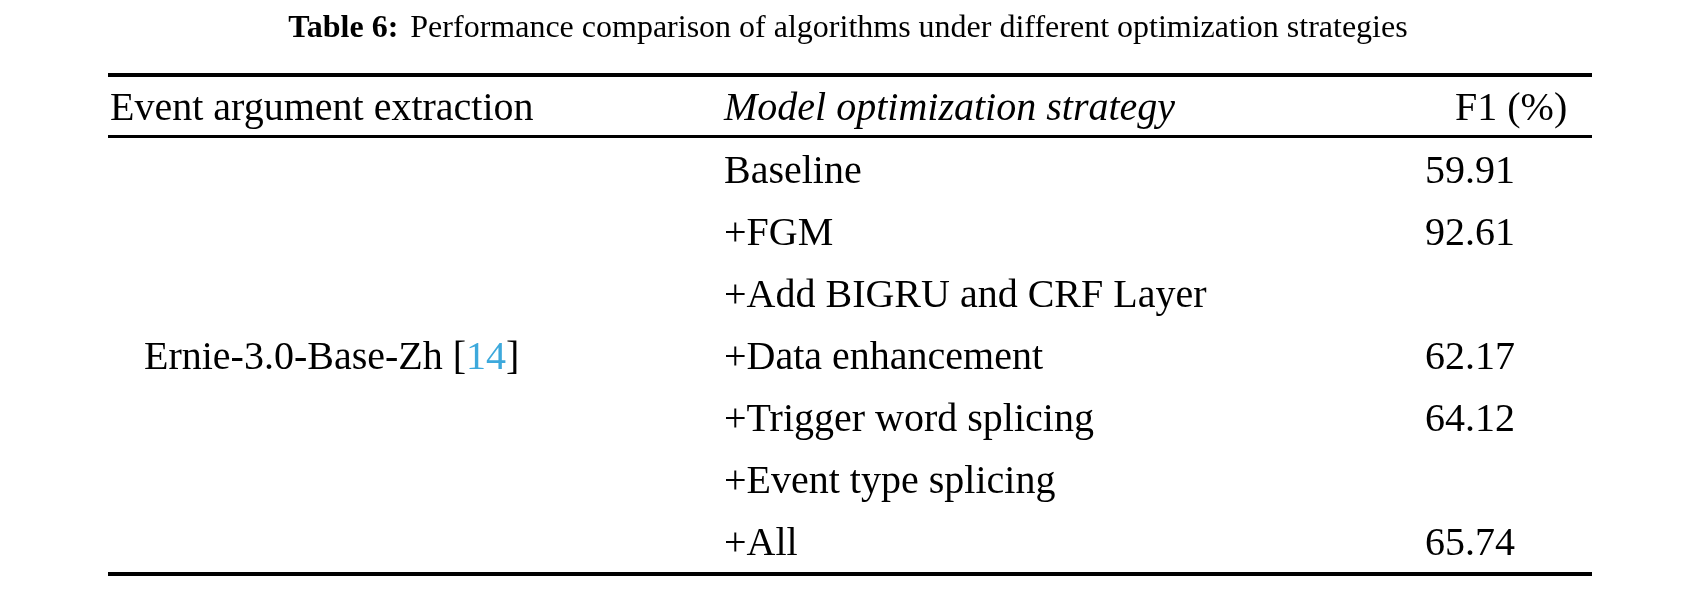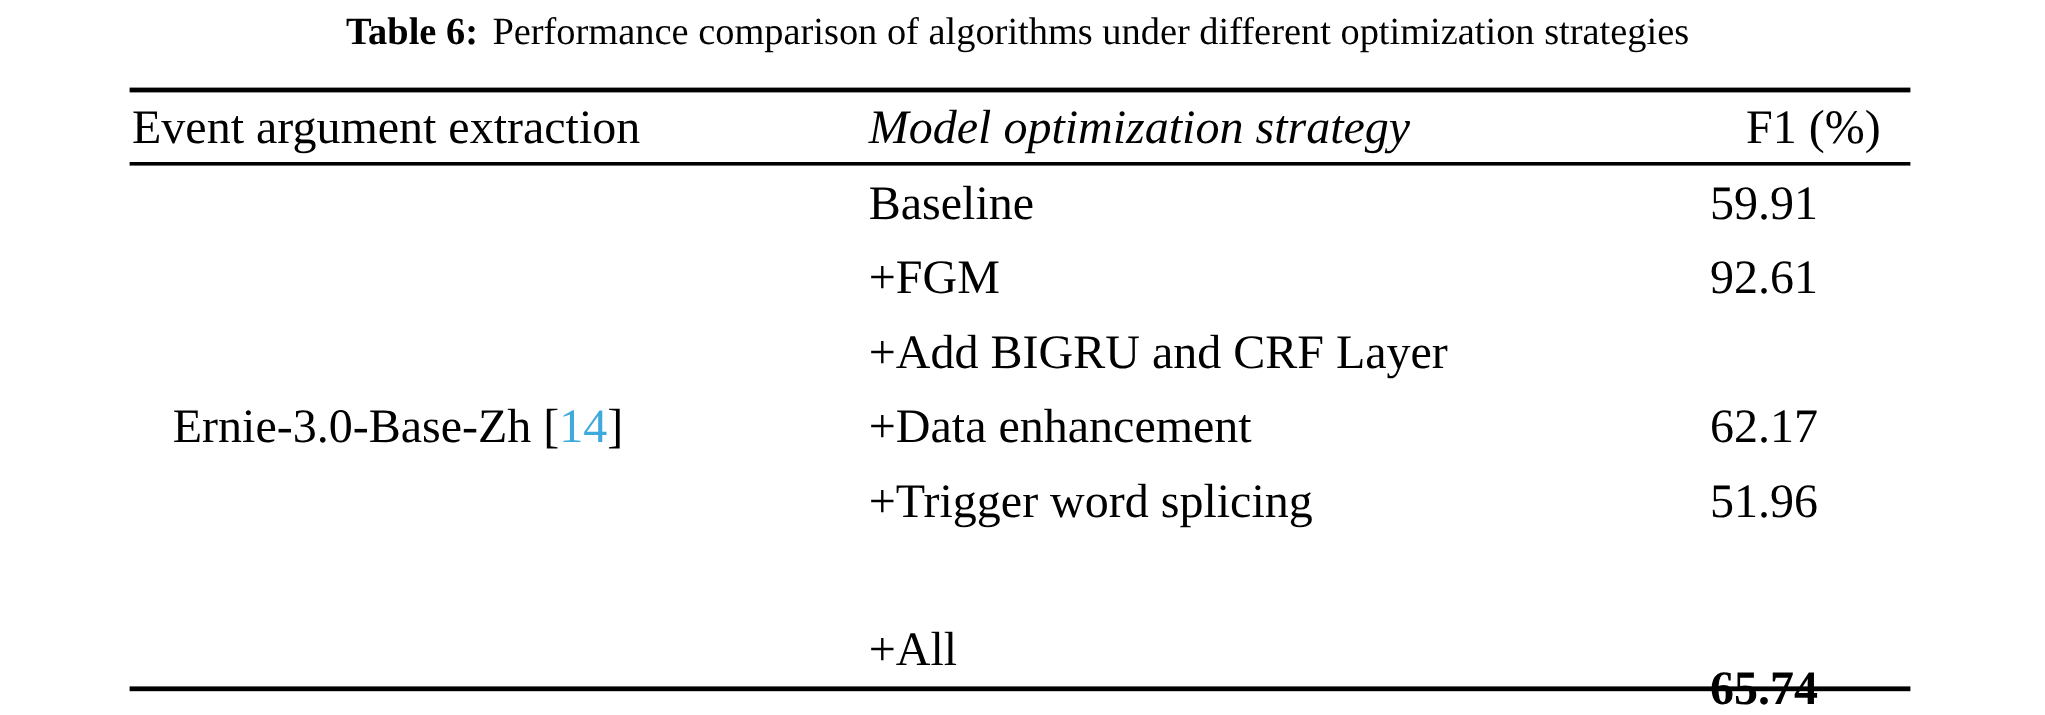--- a/index.html
+++ b/index.html
@@ -88,21 +88,21 @@
     transform: translateY(-50%);
     white-space: nowrap;
   }
   .td-f1 {
     position: absolute;
     left: 1317px;
     top: 50%;
     transform: translateY(-50%);
     white-space: nowrap;
   }
-  .bold { font-weight: bold; margin-top: 32px; }
+  .bold { font-weight: normal; }
 </style>
 </head>
 <body>
 
 <div class="page">
 
   <div class="caption">
     <span class="caption-label">Table 6:</span><span class="caption-text">Performance comparison of algorithms under different optimization strategies</span>
   </div>
 
@@ -135,23 +135,24 @@
       </div>
       <div class="trow">
         <span class="td-strategy">+Add BIGRU and CRF Layer</span>
       </div>
       <div class="trow">
         <span class="td-strategy">+Data enhancement</span>
         <span class="td-f1">62.17</span>
       </div>
       <div class="trow">
         <span class="td-strategy">+Trigger word splicing</span>
-        <span class="td-f1">51.96</span>
+        <span class="td-f1">64.12</span>
       </div>
       <div class="trow">
+        <span class="td-strategy">+Event type splicing</span>
       </div>
       <div class="trow">
         <span class="td-strategy">+All</span>
         <span class="td-f1 bold">65.74</span>
       </div>
 
     </div>
 
     <div class="rule-bottom"></div>
 

